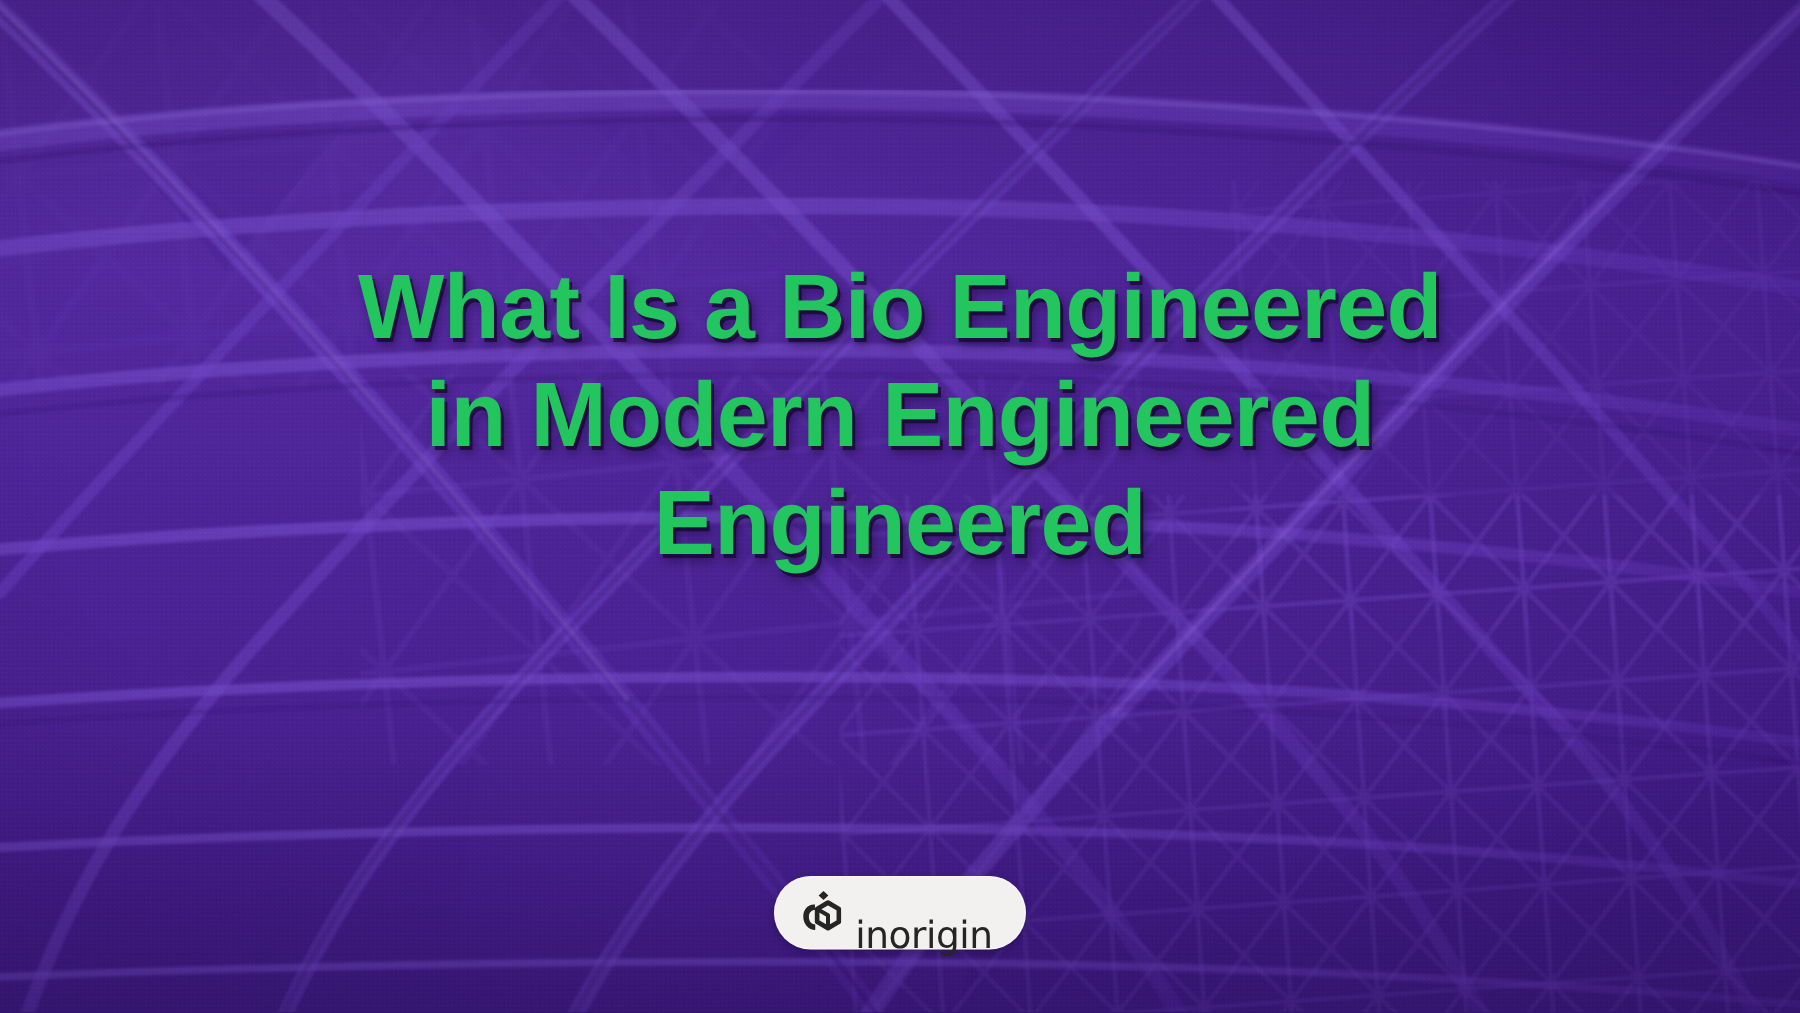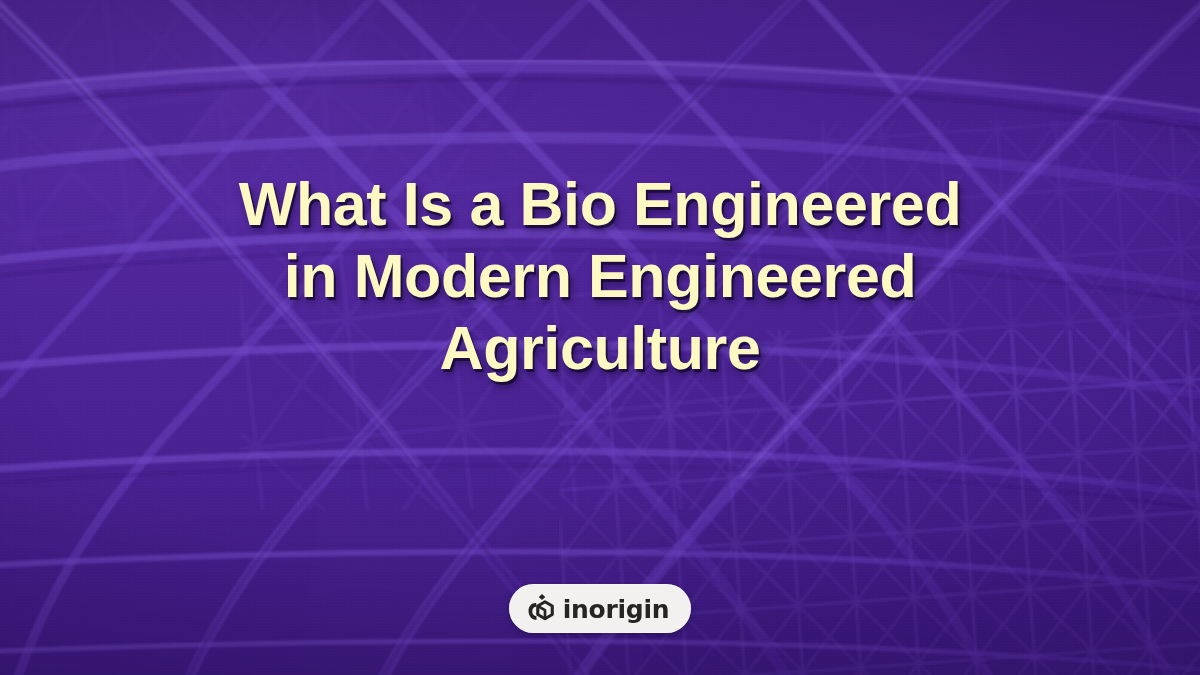--- a/index.html
+++ b/index.html
@@ -66,21 +66,21 @@
     justify-content: flex-start;
   }
 
   .headline {
     margin: 0;
     padding: 0 46px;
     width: 100%;
     box-sizing: border-box;
     margin-top: 168px;
     text-align: center;
-    color: #fef9c3;
+    color: #22c55e;
     font-family: "Liberation Sans", sans-serif;
     font-weight: 700;
     font-size: 61px;
     line-height: 72px;
     letter-spacing: -0.4px;
     text-shadow:
       2px 3px 0 rgba(12,3,32,.62),
       3px 5px 7px rgba(10,2,28,.42);
   }
 
@@ -114,27 +114,27 @@
 
   .logo-mark {
     width: 27px;
     height: 30px;
     display: block;
     flex: none;
   }
 
   .logo-word {
     font-family: "DejaVu Sans", sans-serif;
-    font-weight: 700;
+    font-weight: 400;
     font-size: 25px;
     line-height: 1;
     letter-spacing: -0.3px;
     color: #252525;
     position: relative;
-    top: 1px;
+    top: 15px;
   }
 </style>
 </head>
 <body>
 
 <div class="stage">
 
   <div class="bg-base"></div>
 
   <svg class="bg-svg" viewBox="0 0 1200 675" preserveAspectRatio="none" aria-hidden="true">
@@ -230,21 +230,21 @@
     </g>
   </svg>
 
   <div class="bg-grain"></div>
   <div class="bg-vignette"></div>
 
   <div class="content">
     <h1 class="headline">
       <span class="line">What Is a Bio Engineered</span>
       <span class="line">in Modern Engineered</span>
-      <span class="line">Agriculture</span>
+      <span class="line">Engineered</span>
     </h1>
   </div>
 
   <div class="logo-wrap">
     <div class="logo-pill">
       <svg class="logo-mark" viewBox="0 0 54 60" aria-hidden="true">
 
         <polygon points="30,0 36.5,6 30,12 23.5,6" fill="#252525"></polygon>
 
         <path d="M17 18

